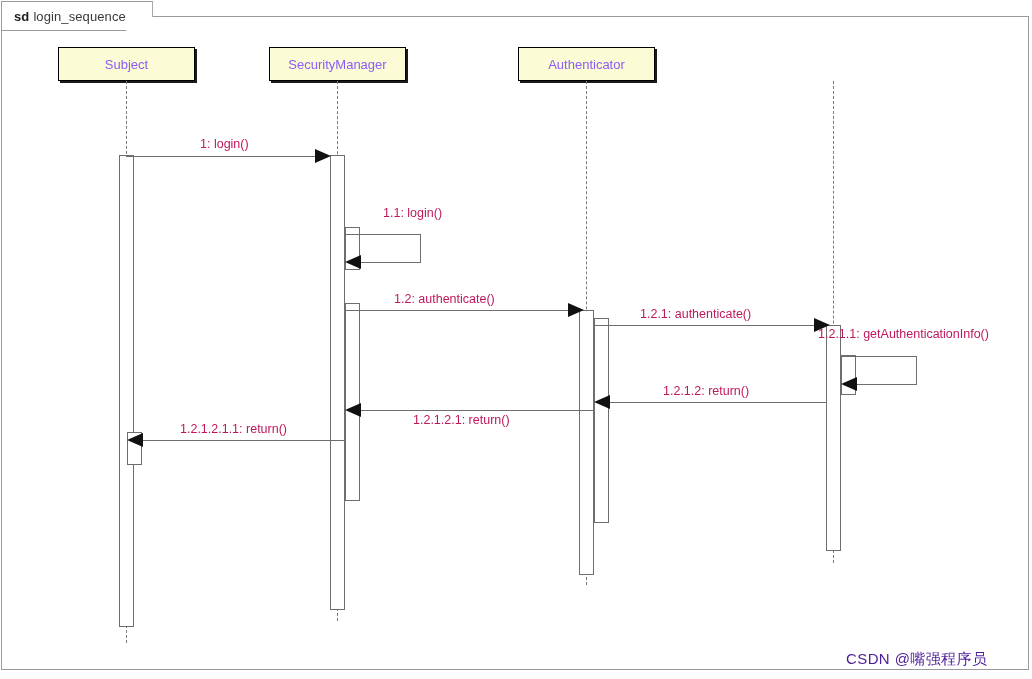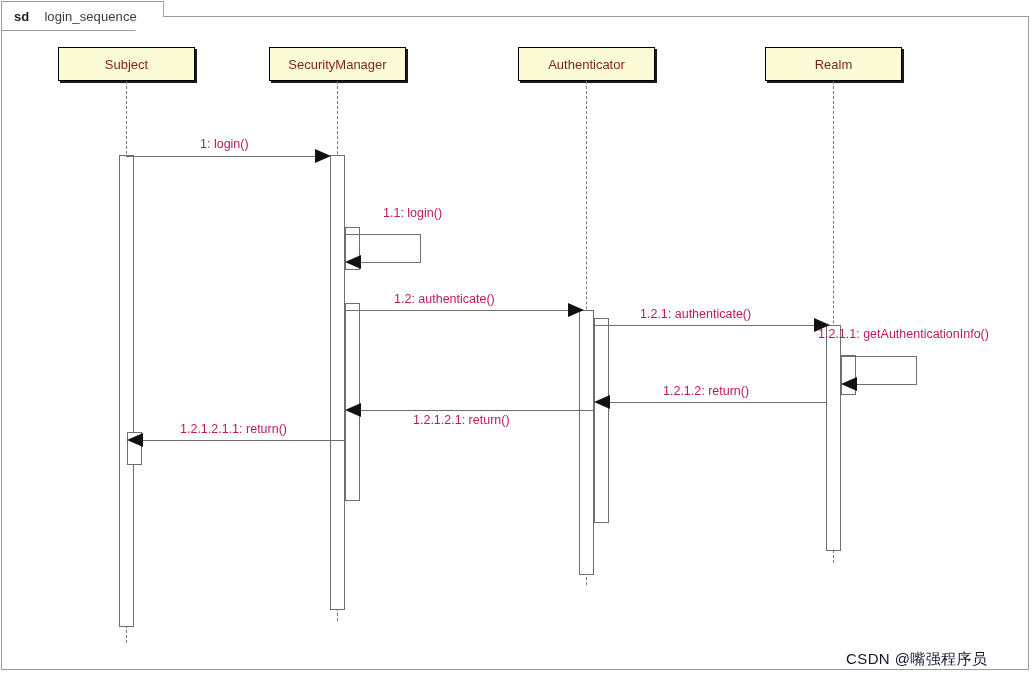--- a/index.html
+++ b/index.html
@@ -39,39 +39,38 @@
     border: 1px solid #9a9a9a;
     border-top-color: #9a9a9a;
     padding: 0 26px 0 12px;
     display: flex;
     align-items: center;
     font-size: 13px;
     color: #3a3a3a;
     clip-path: polygon(0 0, 100% 0, 100% 52%, 82% 100%, 0 100%);
     letter-spacing: 0.1px;
     white-space: nowrap;
-    gap: 11px;
   }
   .frame-tab .kw {
     font-weight: bold;
     margin-right: 4px;
     color: #1e1e1e;
   }
   
   .lifeline-box {
     position: absolute;
     box-sizing: border-box;
     background: #fbfbd5;
     border: 1px solid #000000;
     box-shadow: 2px 2px 0 0 #1a1a1a;
     display: flex;
     align-items: center;
     justify-content: center;
     font-size: 13px;
-    color: #7f1d1d;
+    color: #8b5cf6;
     white-space: nowrap;
   }
   
   .lifeline-dash {
     position: absolute;
     width: 0;
     border-left: 1px dashed #7a7a7a;
   }
   
   .activation {
@@ -112,21 +111,21 @@
   .msg-label {
     position: absolute;
     font-size: 12.5px;
     color: #be185d;
     white-space: nowrap;
   }
   
   .watermark {
     position: absolute;
     font-size: 15px;
-    color: #0f172a;
+    color: #4c1d95;
     white-space: nowrap;
     letter-spacing: 0.4px;
   }
 </style>
 </head>
 <body>
 
 <div id="canvas">
 
   <div class="frame-border"></div>
@@ -141,23 +140,20 @@
   </div>
 
   <div class="lifeline-box" style="left:518px; top:47px; width:137px; height:34px;">
     <span>Authenticator</span>
   </div>
 
   <div class="lifeline-box" style="left:269px; top:47px; width:137px; height:34px;">
     <span>SecurityManager</span>
   </div>
 
-  <div class="lifeline-box" style="left:765px; top:47px; width:137px; height:34px;">
-    <span>Realm</span>
-  </div>
 
   <div class="lifeline-dash" style="left:126px; top:81px; height:562px;"></div>
   <div class="lifeline-dash" style="left:337px; top:81px; height:540px;"></div>
   <div class="lifeline-dash" style="left:586px; top:81px; height:504px;"></div>
   <div class="lifeline-dash" style="left:833px; top:81px; height:482px;"></div>
 
   <div class="activation" style="left:119px; top:155px; width:15px; height:472px;"></div>
   <div class="activation" style="left:127px; top:432px; width:15px; height:33px;"></div>
 
   <div class="activation" style="left:330px; top:155px; width:15px; height:455px;"></div>

